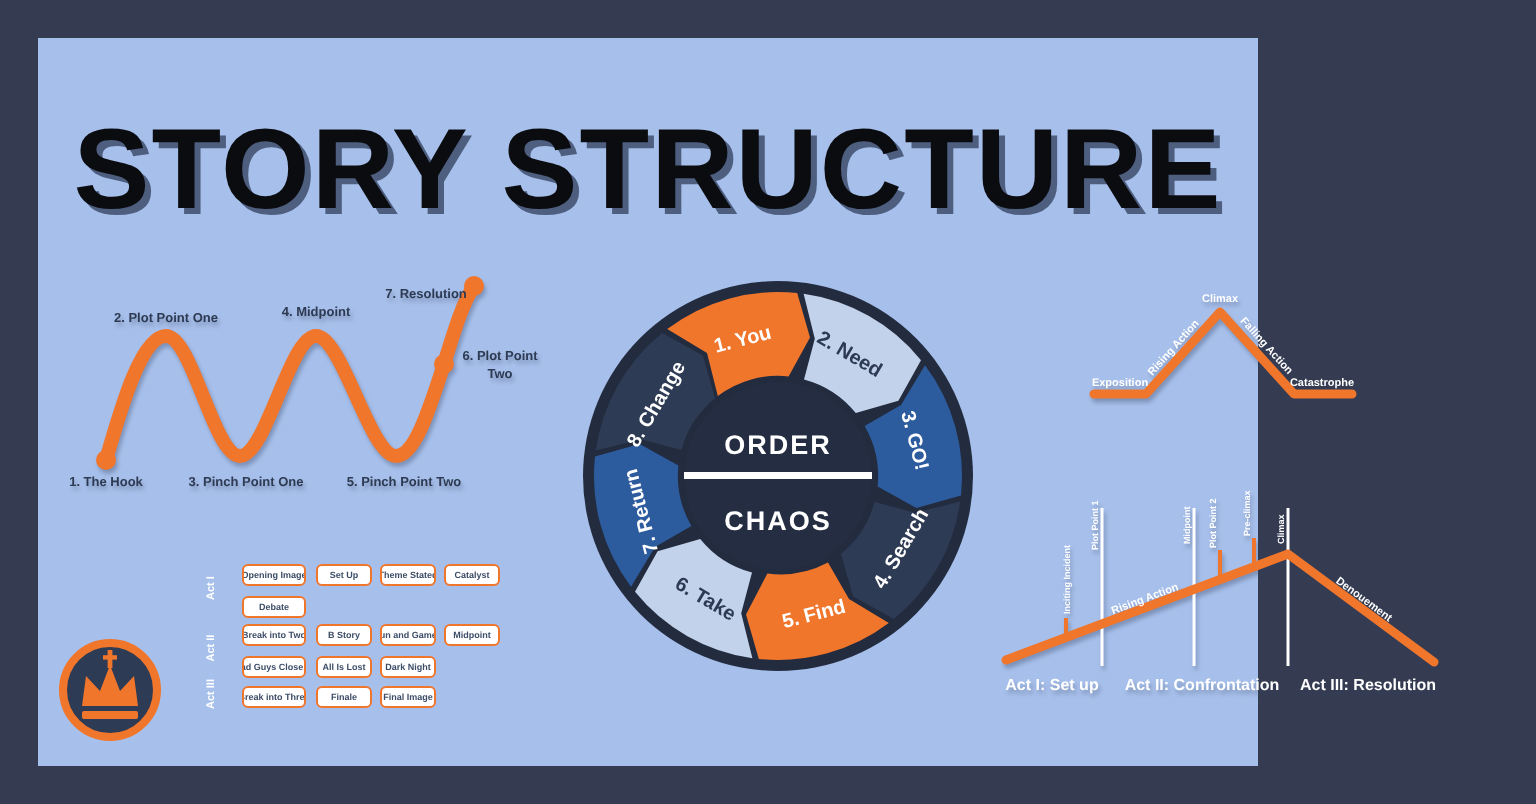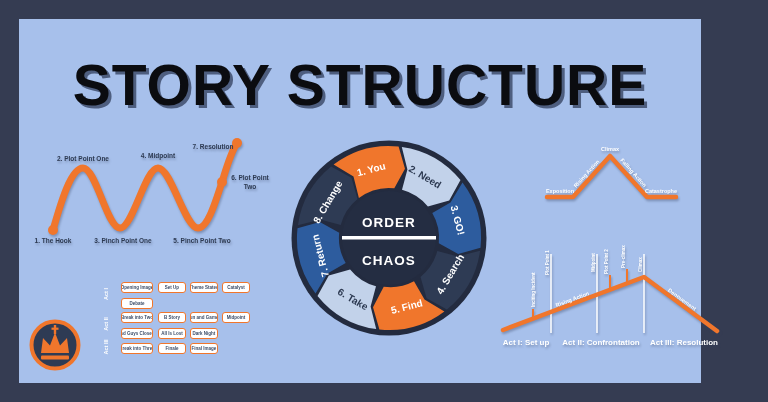--- a/index.html
+++ b/index.html
@@ -1,17 +1,17 @@
 <!DOCTYPE html>
 <html><head>
 <meta charset="utf-8">
 <style>
   html,body{margin:0;padding:0;width:768px;height:402px;overflow:hidden;
     font-family:"Liberation Sans",sans-serif;background:#353c52;}
-  .board{position:absolute;left:19px;top:19px;width:682px;height:364px;background:#a7c0eb;}
+  .board{position:absolute;left:19px;top:19px;width:610px;height:364px;background:#a7c0eb;}
   .title{position:absolute;left:0;top:38px;width:100%;text-align:center;
     font-size:57px;font-weight:bold;letter-spacing:1px;color:#0b0c10;line-height:1;
     text-shadow:3px 3px 0 rgba(62,76,108,.85);}
   svg{position:absolute;overflow:visible;}
   svg text{font-family:"Liberation Sans",sans-serif;font-weight:bold;}
   .wave-label{fill:#2d3a52;font-size:6.5px;}
   .pyr-label{fill:#ffffff;font-size:5.5px;}
   .ta-marker{fill:#ffffff;font-size:4.5px;}
   .ta-slope{fill:#ffffff;font-size:5.5px;}
   .ta-act{fill:#ffffff;font-size:8px;}

